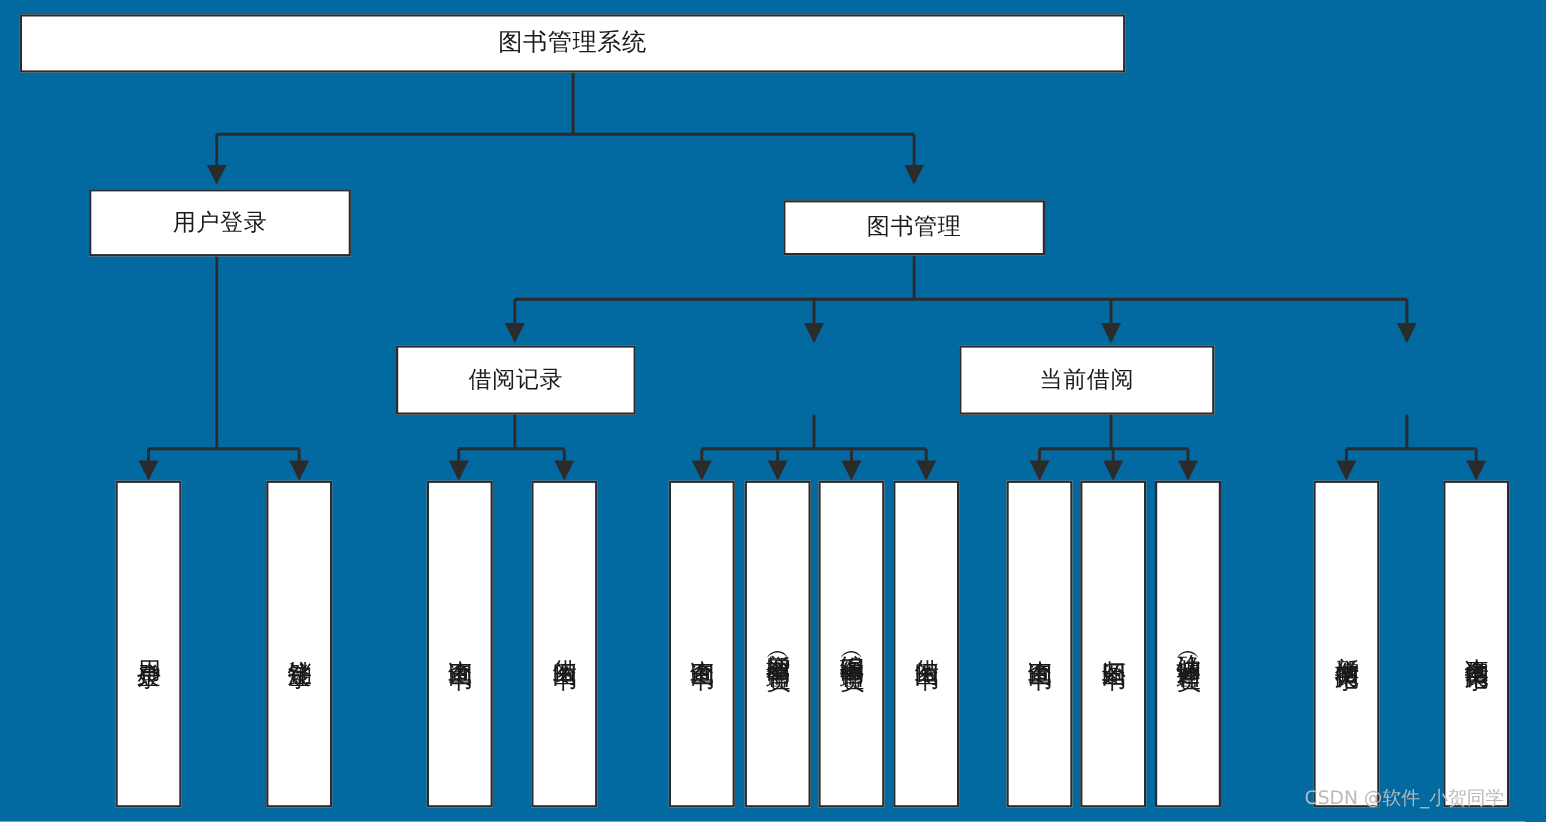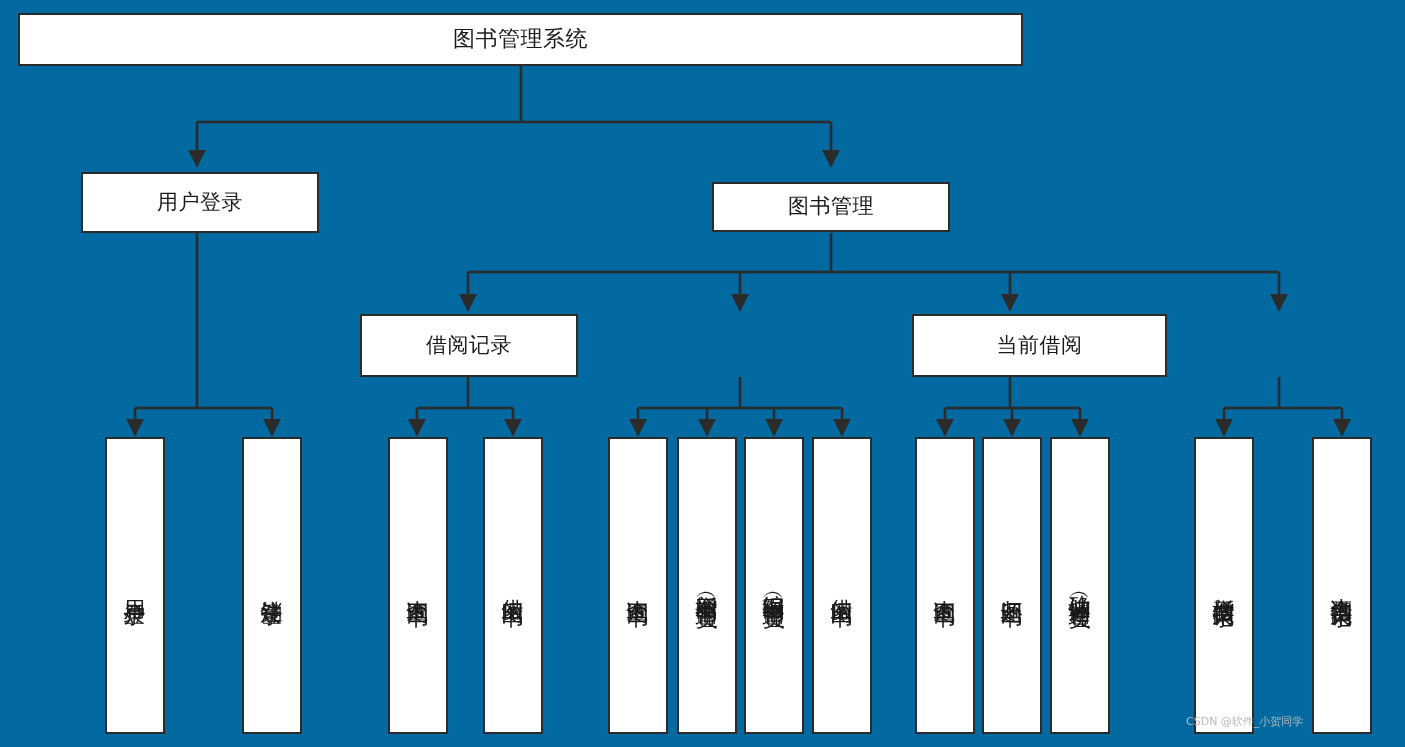--- a/index.html
+++ b/index.html
@@ -55,21 +55,21 @@
     text-orientation: upright;
     font-size: 22px;
     line-height: 1.05;
     letter-spacing: 2px;
     white-space: nowrap;
   }
   .watermark {
     position: absolute;
     left: 1186px;
     top: 714px;
-    font-size: 11px;
+    font-size: 17px;
     color: #b9b9b9;
     white-space: nowrap;
     font-family: "DejaVu Sans", "Liberation Sans", sans-serif;
   }
 </style>
 </head>
 <body>
 
 <div id="canvas">
 
@@ -133,21 +133,21 @@
 
   <div class="node horiz" style="left:712px; top:172px; width:238px; height:50px;margin-top:10px;">
     <span class="lbl">图书管理</span>
   </div>
 
   <div class="node horiz" style="left:360px; top:314px; width:218px; height:63px;">
     <span class="lbl">借阅记录</span>
   </div>
 
 
-  <div class="node horiz" style="left:912px; top:314px; width:255px; height:63px;">
+  <div class="node horiz" style="left:872px; top:314px; width:232px; height:63px;">
     <span class="lbl">当前借阅</span>
   </div>
 
 
   <div class="node vert" style="left:105px; top:437px; width:60px; height:297px;">
     <span class="lbl">用户登录</span>
   </div>
 
   <div class="node vert" style="left:242px; top:437px; width:60px; height:297px;">
     <span class="lbl">注销登录</span>

